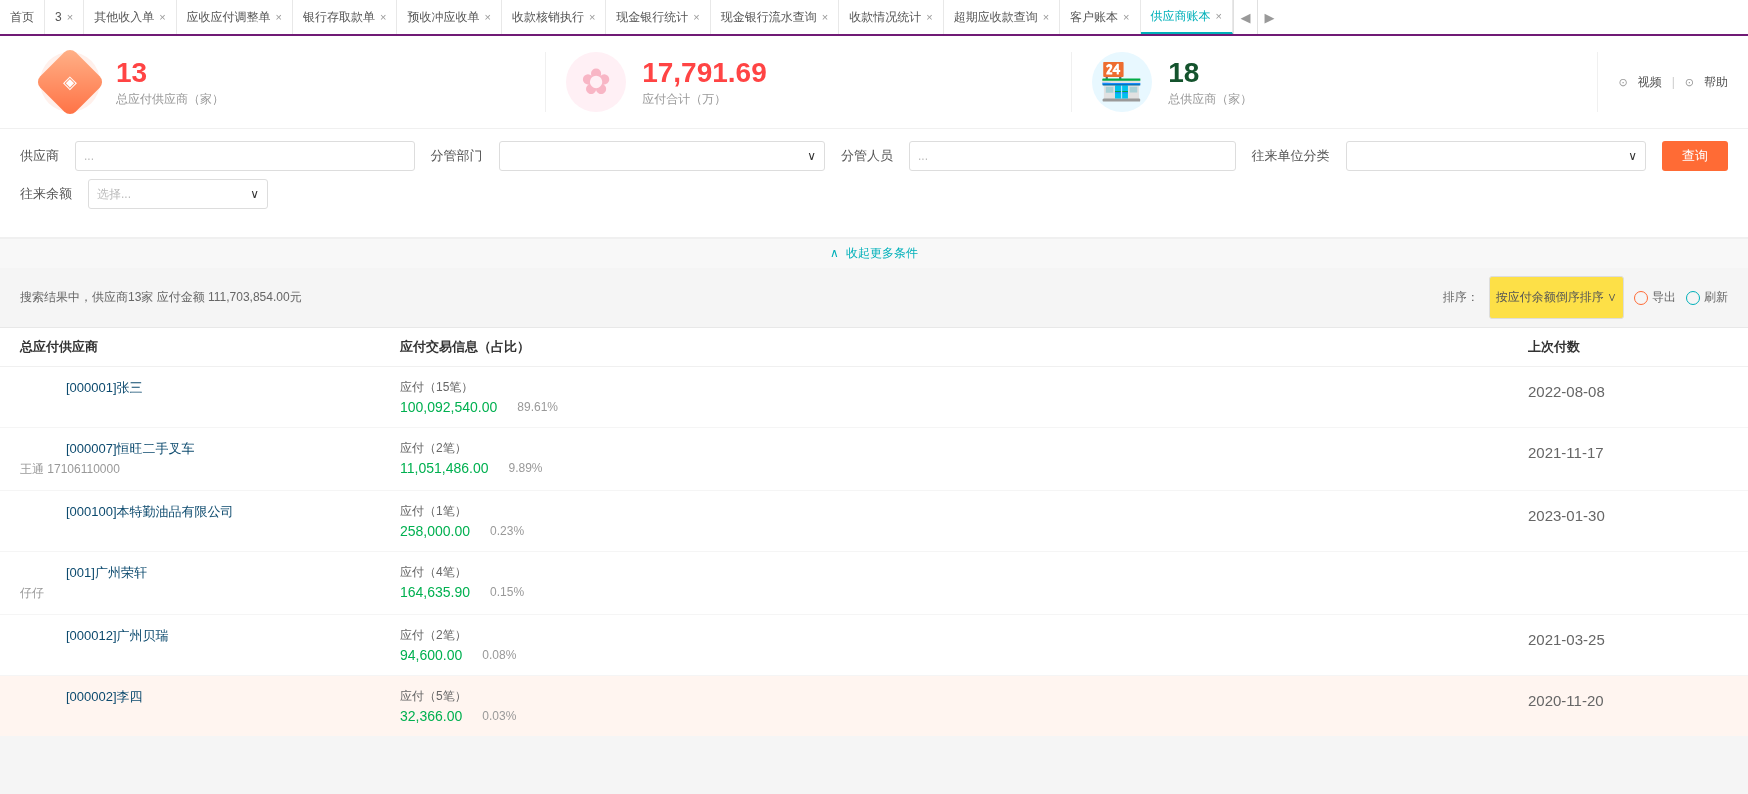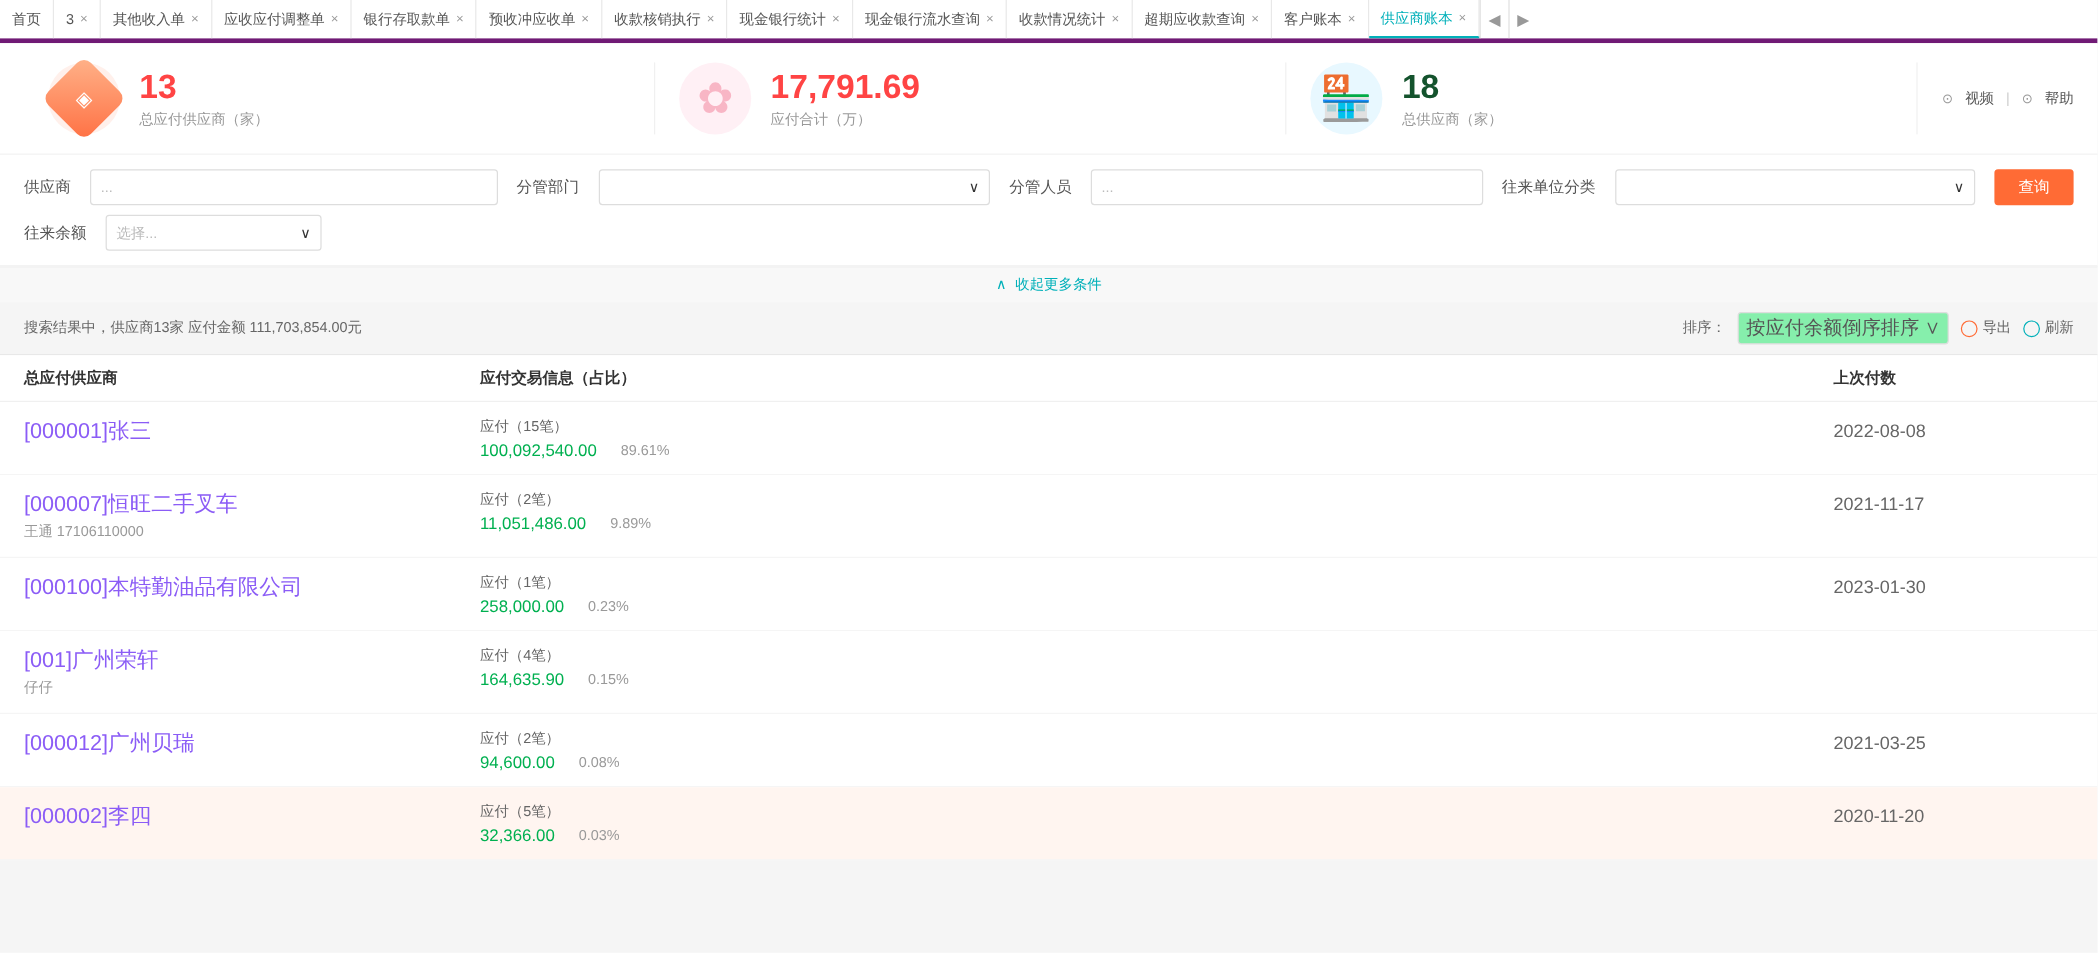--- a/index.html
+++ b/index.html
@@ -3,21 +3,21 @@
   <meta charset="utf-8">
   <style>
     * { box-sizing: border-box; margin: 0; padding: 0; }
     body { font-family: 'Microsoft YaHei', Arial, sans-serif; font-size: 13px; background: #f5f5f5; color: #333; }
 
     
     .top-nav {
       display: flex;
       align-items: center;
       background: #fff;
-      border-bottom: 4px solid #701a75;
+      border-bottom: 2px solid #701a75;
       height: 36px;
       overflow: hidden;
     }
     .nav-tab {
       display: flex;
       align-items: center;
       padding: 0 10px;
       height: 100%;
       font-size: 12px;
       color: #555;
@@ -95,21 +95,21 @@
       background: #fff;
       padding: 12px 20px;
       border-bottom: 1px solid #f0f0f0;
     }
     .filter-row {
       display: flex;
       align-items: center;
       gap: 16px;
       margin-bottom: 8px;
     }
-    .filter-row:last-child { margin-bottom: 0; }
+    .filter-row:last-child { margin-bottom: 16px; }
     .filter-item {
       display: flex;
       align-items: center;
       flex: 1;
       gap: 16px;
     }
     .filter-label { font-size: 13px; color: #555; white-space: nowrap; }
     .filter-input {
       flex: 1;
       height: 30px;
@@ -164,23 +164,23 @@
       padding: 8px 20px;
       background: #f5f5f5;
       font-size: 12px;
       color: #666;
       border-bottom: 1px solid #e8e8e8;
     }
     .result-bar .sort-area { display: flex; align-items: center; gap: 10px; }
     .result-bar .sort-select {
       border: 1px solid #ddd;
       border-radius: 3px;
-      padding: 2px 6px;
-      background: #86efac;
-      font-size: 16px;
+      padding: 12px 6px;
+      background: #fde047;
+      font-size: 12px;
       cursor: pointer;
       color: #555;
     }
     .result-bar .action-btn {
       display: flex;
       align-items: center;
       gap: 4px;
       cursor: pointer;
       color: #666;
       font-size: 12px;
@@ -217,21 +217,21 @@
       display: flex;
       align-items: flex-start;
       padding: 12px 20px;
       border-bottom: 1px solid #f5f5f5;
       background: #fff;
       min-height: 60px;
     }
     .table-row.highlighted { background: #fff5f0; }
 
     .supplier-info { flex: 0 0 380px; }
-    .supplier-link { color: #8b5cf6; text-decoration: none; font-size: 18px; cursor: pointer; }
+    .supplier-link { color: #0c4a6e; text-decoration: none; font-size: 13px; cursor: pointer; margin-left: 46px; }
     .supplier-sub { font-size: 12px; color: #999; margin-top: 3px; }
 
     .transaction-info { flex: 1; }
     .trans-label { font-size: 12px; color: #666; margin-bottom: 3px; }
     .trans-amount { font-size: 14px; color: #00b050; font-weight: 500; cursor: pointer; }
     .trans-percent { font-size: 12px; color: #999; margin-left: 20px; }
     .trans-row { display: flex; align-items: center; }
 
     .last-pay { flex: 0 0 200px; font-size: 15px; color: #666; padding-top: 4px; }
 

